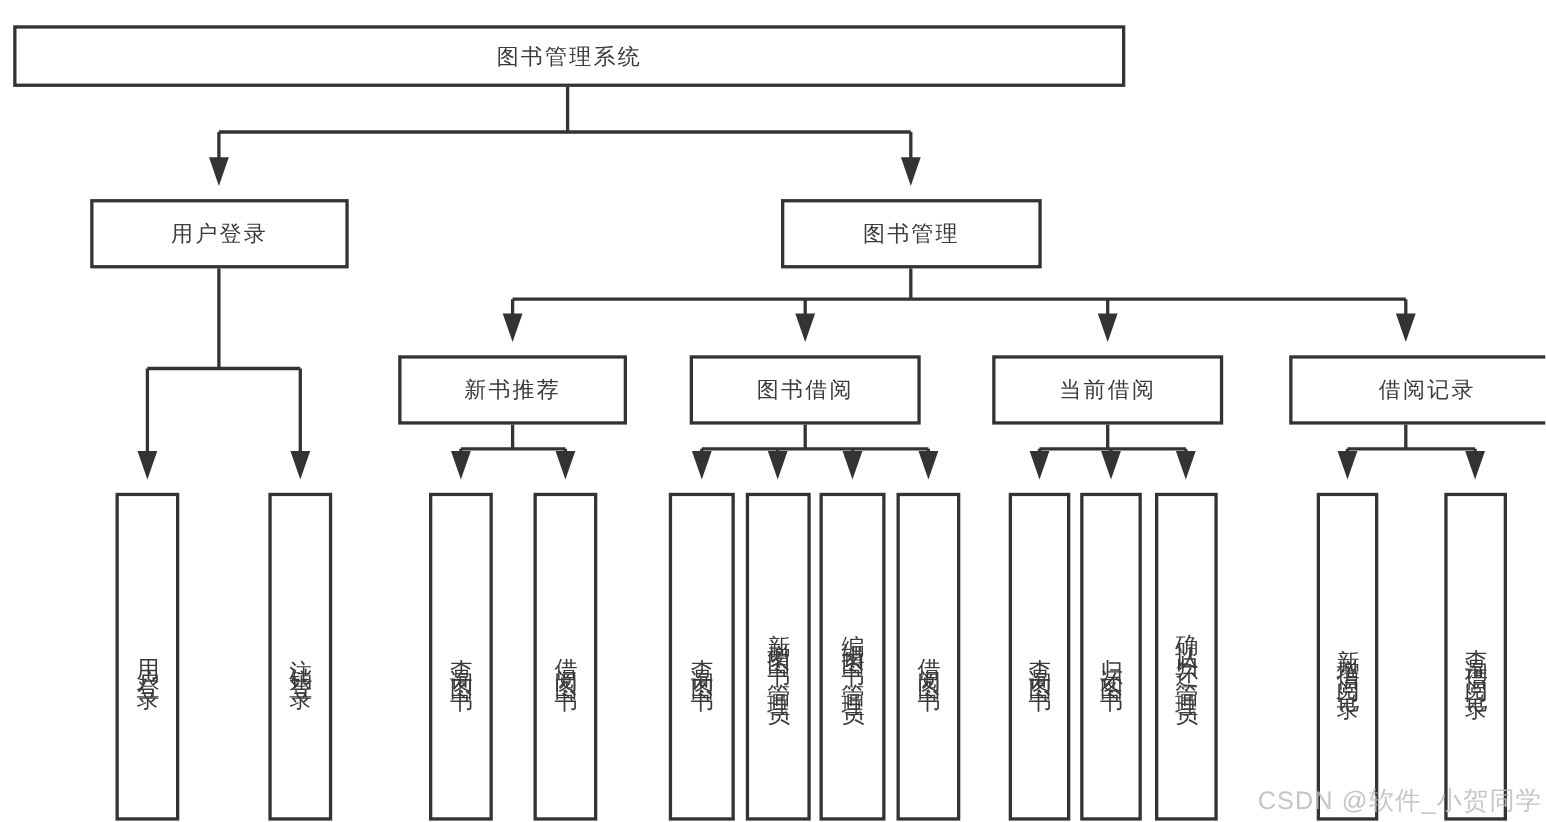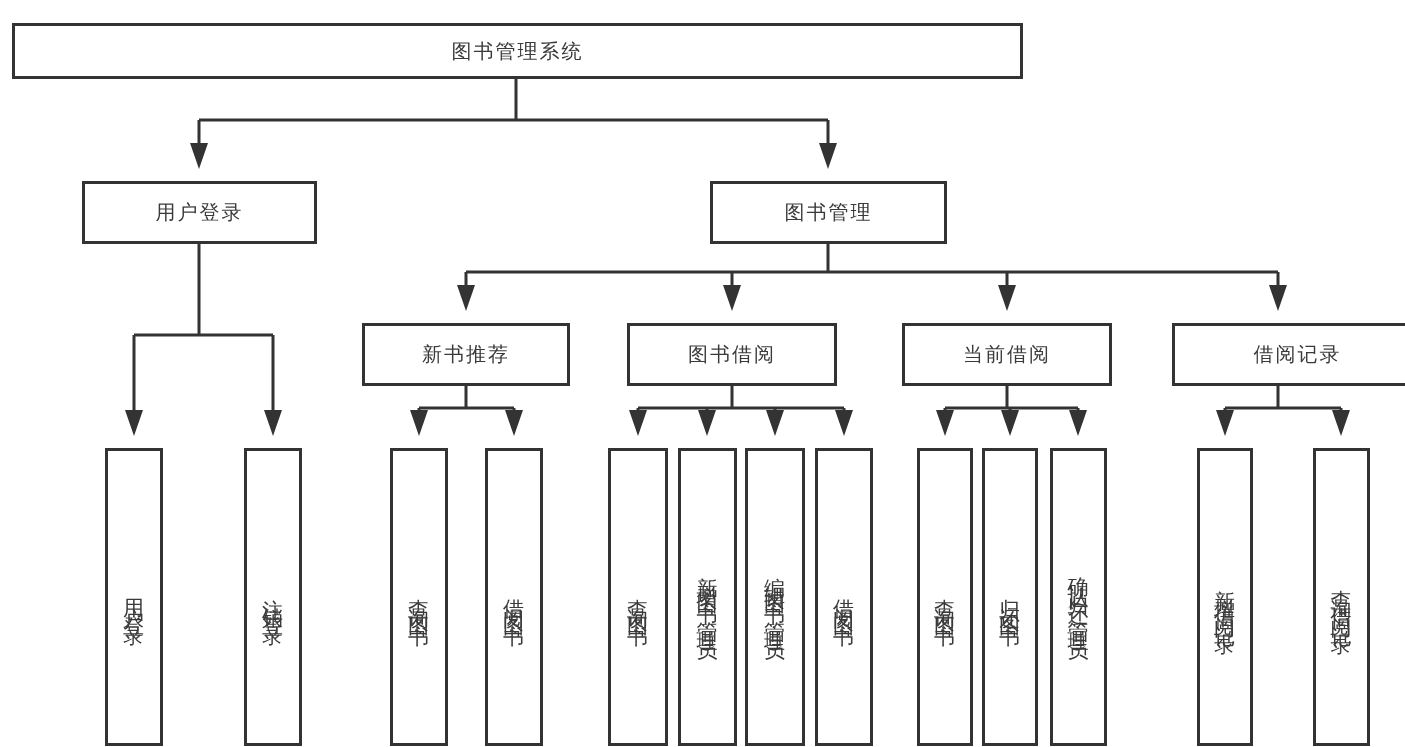--- a/index.html
+++ b/index.html
@@ -134,14 +134,15 @@
   <div class="box v" style="left:745px; top:437px; width:60px; height:298px;">编辑图书（管理员）</div>
   <div class="box v" style="left:815px; top:437px; width:58px; height:298px;">借阅图书</div>
 
   <div class="box v" style="left:917px; top:437px; width:56px; height:298px;">查询图书</div>
   <div class="box v" style="left:982px; top:437px; width:56px; height:298px;">归还图书</div>
   <div class="box v" style="left:1050px; top:437px; width:57px; height:298px;">确认归还（管理员）</div>
 
   <div class="box v" style="left:1197px; top:437px; width:56px; height:298px;">新增借阅记录</div>
   <div class="box v" style="left:1313px; top:437px; width:57px; height:298px;">查询借阅记录</div>
 
+  <div class="watermark">CSDN @软件_小贺同学</div>
 
 </div>
 
 </body></html>

